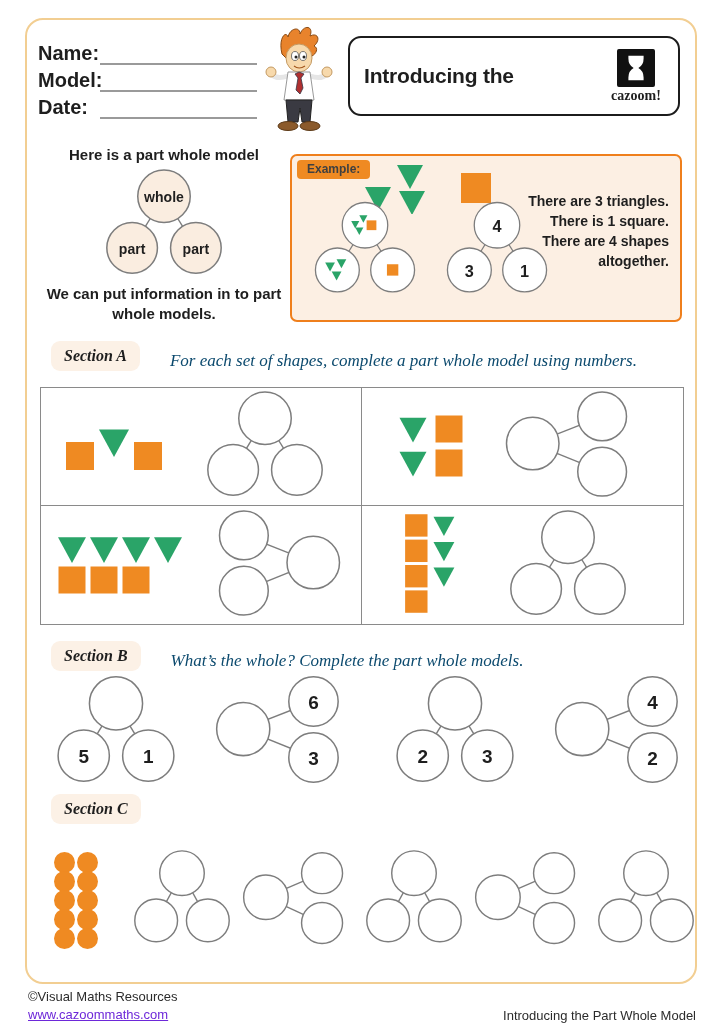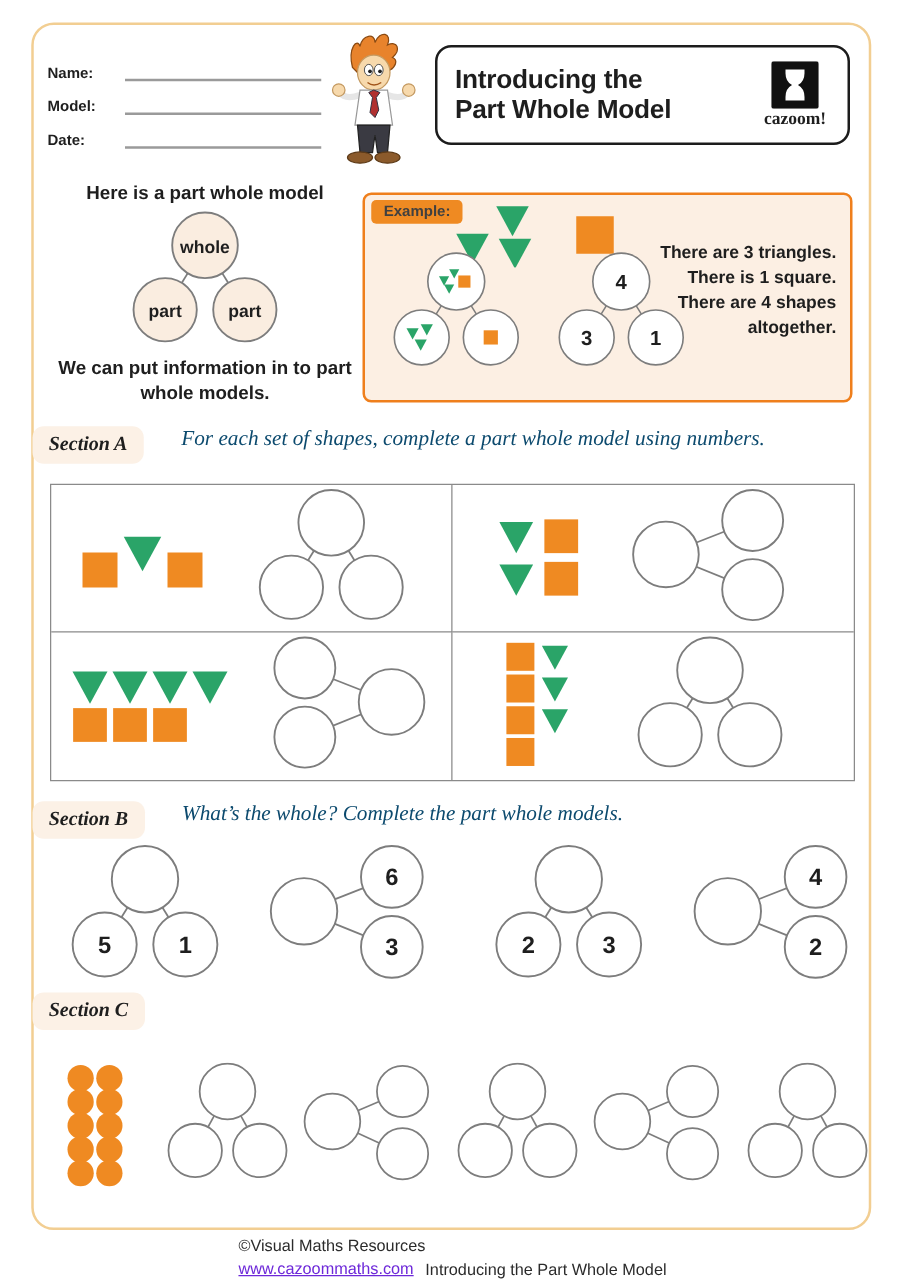--- a/index.html
+++ b/index.html
@@ -7,21 +7,21 @@
     width:724px;height:1024px;position:relative;background:#fff;
     font-family:"Liberation Sans",sans-serif;color:#1e1e1e;overflow:hidden;
   }
   .page-border{
     position:absolute;left:25px;top:18px;width:668px;height:962px;
     border:2px solid var(--page-border,#F2CE92);border-radius:18px;pointer-events:none;
   }
   
   .header-fields{position:absolute;left:38px;top:38px;}
   .hrow{display:flex;align-items:flex-end;height:27px;}
-  .hlabel{font-weight:bold;font-size:12px;width:58px;}
+  .hlabel{font-weight:bold;font-size:20px;width:58px;}
   .hline{display:inline-block;width:157px;height:18px;border-bottom:2px solid #9a9a9a;margin-left:4px;}
   
   .mascot{position:absolute;left:258px;top:24px;}
   
   .title-box{
     position:absolute;left:348px;top:36px;width:332px;height:80px;
     border:2px solid #1c1c1c;border-radius:13px;background:#fff;
     display:flex;align-items:center;justify-content:space-between;padding:0 14px;box-sizing:border-box;
   }
   .title-text{font-size:21px;font-weight:bold;line-height:1.15;letter-spacing:-0.2px;}
@@ -41,21 +41,21 @@
     position:absolute;top:4px;left:5px;background:var(--orange,#EF8A22);color:#404040;
     font-weight:bold;font-size:12px;padding:2px 10px 3px;border-radius:4px;
   }
   .example-shapes{position:absolute;left:58px;top:6px;}
   .example-models{position:absolute;left:8px;top:44px;display:flex;gap:2px;}
   .example-text{
     position:absolute;top:36px;right:11px;width:150px;text-align:right;
     font-weight:bold;font-size:14px;line-height:1.42;
   }
   
-  .section-head{position:absolute;left:26px;display:flex;align-items:flex-start;}
+  .section-head{position:absolute;left:51px;display:flex;align-items:flex-end;}
   .pill{
     background:#FCF1E6;border-radius:9px;padding:6px 13px;white-space:nowrap;
     font-family:"Liberation Serif",serif;font-style:italic;font-weight:bold;font-size:16px;
   }
   .instruction{font-family:"Liberation Serif",serif;font-style:italic;font-size:17px;margin-left:30px;color:#0c4a6e;}
   .sh-a{top:341px;}
   .sh-b{top:641px;}
   .sh-c{top:794px;}
   .instr-c{line-height:1.38;}
   
@@ -70,21 +70,21 @@
   .cell-shapes{display:flex;align-items:center;justify-content:center;}
   
   .row-b{position:absolute;left:40px;top:674px;width:660px;display:flex;justify-content:space-between;align-items:flex-start;}
   
   .counters{position:absolute;left:54px;top:852px;display:grid;grid-template-columns:repeat(2,23px);grid-auto-rows:19px;}
   .counter{width:21px;height:21px;border-radius:50%;background:var(--orange,#EF8A22);}
   .row-c{position:absolute;left:124px;top:850px;width:576px;display:flex;justify-content:space-between;align-items:flex-start;}
   
   .footer{
     position:absolute;left:28px;top:988px;width:668px;
-    display:flex;justify-content:center;align-items:flex-end;font-size:13px;color:#2b2b2b;
+    display:flex;justify-content:space-between;align-items:flex-end;font-size:13px;color:#2b2b2b;
   }
   .footer-left{line-height:1.35;}
   .footer-left a{color:#6d28d9;text-decoration:underline;cursor:pointer;}
   .footer-right{font-size:13px;}
 </style>
 </head>
 <body>
 
 <div class="page-border"></div>
 
@@ -120,21 +120,20 @@
     <path d="M41 48 L37 50 L40 54 L38 66 L42 70 L45 64 L43 54 L46 50 Z" fill="#b03030" stroke="#334" stroke-width="0.8"></path>
     <path d="M28 76 L54 76 L52 98 L44 98 L42 84 L40 98 L30 98 Z" fill="#3a3a42" stroke="#222"></path>
     <ellipse cx="30" cy="102" rx="10" ry="4.5" fill="#8B5A2B" stroke="#5c3a18"></ellipse>
     <ellipse cx="52" cy="102" rx="10" ry="4.5" fill="#8B5A2B" stroke="#5c3a18"></ellipse>
   </svg>
 </div>
 
 <div class="title-box">
   <div class="title-text">
     <div>Introducing the</div>
-    <div>Part Whole Model</div>
   </div>
   <div class="logo">
     <svg width="38" height="38" viewBox="0 0 40 40">
       <rect width="40" height="40" rx="2" fill="#111"></rect>
       <path d="M12 7 H28 V10 Q28 17 22.5 20 Q28 23 28 30 V33 H12 V30 Q12 23 17.5 20 Q12 17 12 10 Z" fill="#fff"></path>
     </svg>
     <div class="logo-text">cazoom!</div>
   </div>
 </div>
 

